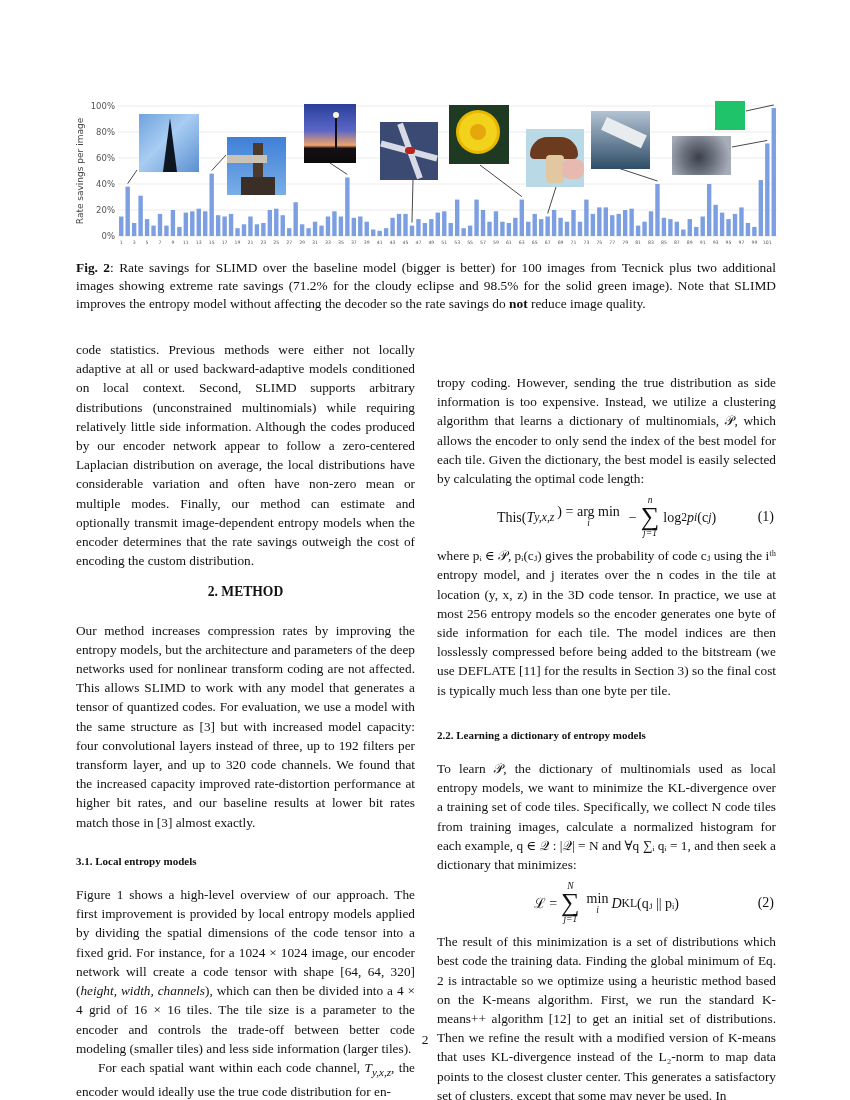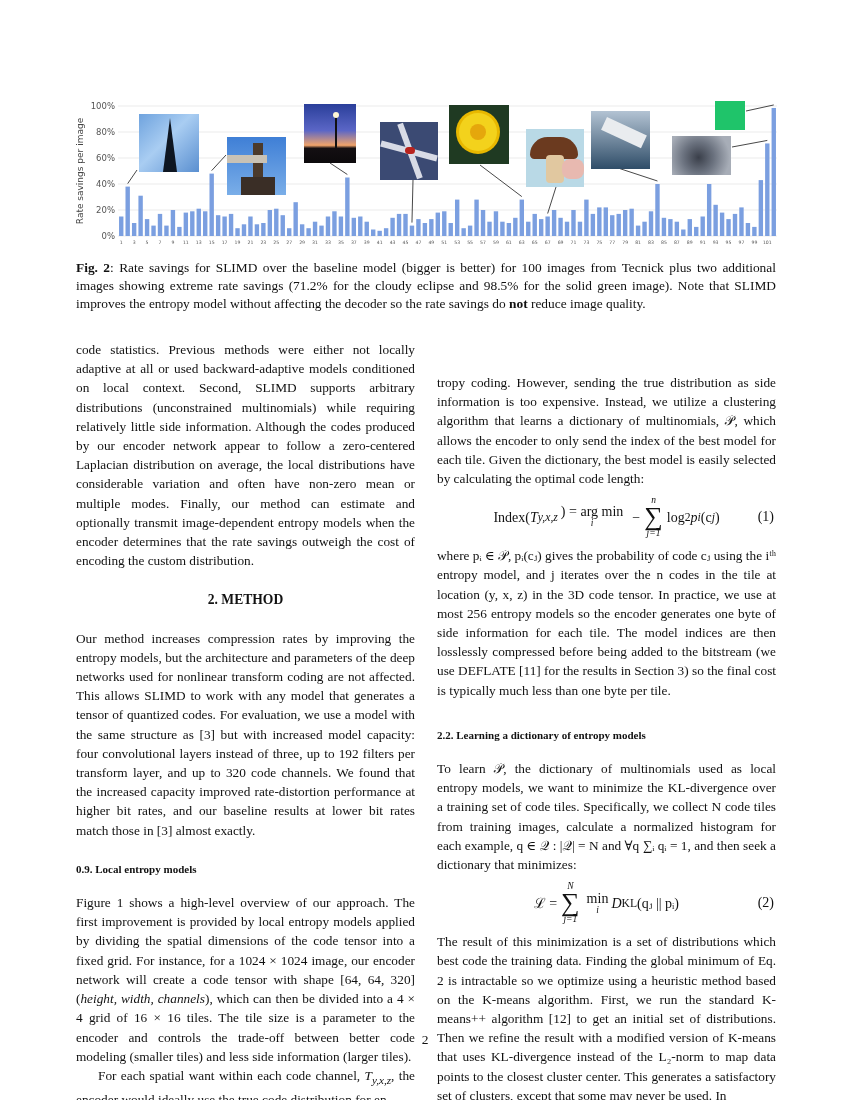--- a/index.html
+++ b/index.html
@@ -8,21 +8,21 @@
   #figure { position: absolute; left: 70px; top: 95px; width: 715px; height: 155px; }
   #figure svg { position: absolute; left: 0; top: 0; }
   .thumb { position: absolute; }
   .caption { position: absolute; left: 76px; top: 259px; width: 700px; font-size: 13.4px; line-height: 18px; text-align: justify; }
   .caption b { font-weight: bold; }
   .col { position: absolute; width: 339px; font-size: 13.3px; line-height: 19.2px; text-align: justify; }
   .col p { margin: 0; }
   .col p.indent { text-indent: 22px; }
   #col-left { left: 76px; top: 340px; }
   #col-right { left: 437px; top: 340px; margin-top: 33px; }
-  .sec-heading { text-align: center; font-weight: bold; font-size: 13.6px; margin: 20px 0 19px 0; }
+  .sec-heading { text-align: center; font-weight: bold; font-size: 13.6px; margin: 12px 0 19px 0; }
   .subsec-heading { font-weight: bold; font-size: 11px; margin: 20px 0 14px 0; }
   .equation { position: relative; height: 58px; display: flex; align-items: center; justify-content: center; font-size: 14px; }
   .eq-num { position: absolute; right: 2px; top: 50%; transform: translateY(-50%); }
   .sum { display: inline-flex; flex-direction: column; align-items: center; line-height: 1; margin: 0 4px; vertical-align: middle; }
   .sum .sym { font-size: 26px; line-height: 24px; }
   .sum .lim { font-size: 9.5px; font-style: italic; }
   .under { display: inline-flex; flex-direction: column; align-items: center; line-height: 1; vertical-align: middle; margin: 0 3px; }
   .under .lim { font-size: 9.5px; font-style: italic; }
   i { font-style: italic; }
   #page-number { position: absolute; left: 0; width: 850px; top: 1032px; text-align: center; font-size: 13.5px; }
@@ -241,29 +241,29 @@
   <div class="thumb" style="left:602px;top:41px;width:59px;height:39px;background:radial-gradient(circle at 45% 55%,#3a3f4a 0%,#6c7380 40%,#a7adb7 80%);"></div>
   <div class="thumb" style="left:645px;top:6px;width:30px;height:29px;background:#1fc46a;"></div>
 </div>
 
 <div class="caption"><b>Fig. 2</b><span>: Rate savings for SLIMD over the baseline model (bigger is better) for 100 images from Tecnick plus two additional images showing extreme rate savings (71.2% for the cloudy eclipse and 98.5% for the solid green image). Note that SLIMD improves the entropy model without affecting the decoder so the rate savings do </span><b>not</b><span> reduce image quality.</span></div>
 
 <div id="col-left" class="col">
   <p>code statistics. Previous methods were either not locally adaptive at all or used backward-adaptive models conditioned on local context. Second, SLIMD supports arbitrary distributions (unconstrained multinomials) while requiring relatively little side information. Although the codes produced by our encoder network appear to follow a zero-centered Laplacian distribution on average, the local distributions have considerable variation and often have non-zero mean or multiple modes. Finally, our method can estimate and optionally transmit image-dependent entropy models when the encoder determines that the rate savings outweigh the cost of encoding the custom distribution.</p>
   <div class="sec-heading">2. METHOD</div>
   <p>Our method increases compression rates by improving the entropy models, but the architecture and parameters of the deep networks used for nonlinear transform coding are not affected. This allows SLIMD to work with any model that generates a tensor of quantized codes. For evaluation, we use a model with the same structure as [3] but with increased model capacity: four convolutional layers instead of three, up to 192 filters per transform layer, and up to 320 code channels. We found that the increased capacity improved rate-distortion performance at higher bit rates, and our baseline results at lower bit rates match those in [3] almost exactly.</p>
-  <div class="subsec-heading">0.9. Local entropy models</div>
+  <div class="subsec-heading">3.1. Local entropy models</div>
   <p><span>Figure 1 shows a high-level overview of our approach. The first improvement is provided by local entropy models applied by dividing the spatial dimensions of the code tensor into a fixed grid. For instance, for a 1024 × 1024 image, our encoder network will create a code tensor with shape [64, 64, 320] (</span><i>height, width, channels</i><span>), which can then be divided into a 4 × 4 grid of 16 × 16 tiles. The tile size is a parameter to the encoder and controls the trade-off between better code modeling (smaller tiles) and less side information (larger tiles).</span></p>
   <p class="indent"><span>For each spatial want within each code channel, </span><i>T</i><sub><i>y,x,z</i></sub><span>, the encoder would ideally use the true code distribution for en-</span></p>
 </div>
 
 <div id="col-right" class="col">
   <p>tropy coding. However, sending the true distribution as side information is too expensive. Instead, we utilize a clustering algorithm that learns a dictionary of multinomials, 𝒫, which allows the encoder to only send the index of the best model for each tile. Given the dictionary, the best model is easily selected by calculating the optimal code length:</p>
   <div class="equation">
-    <span>Index(</span>
+    <span>This(</span>
       <i>T</i>
       <sub><i>y,x,z</i></sub>
     <span class="under">
         <span>) = arg min</span>
         <span class="lim">i</span>
       </span>
     <span style="margin-left:6px;">−</span>
     <span class="sum">
         <span class="lim">n</span>
         <span class="sym">∑</span>

